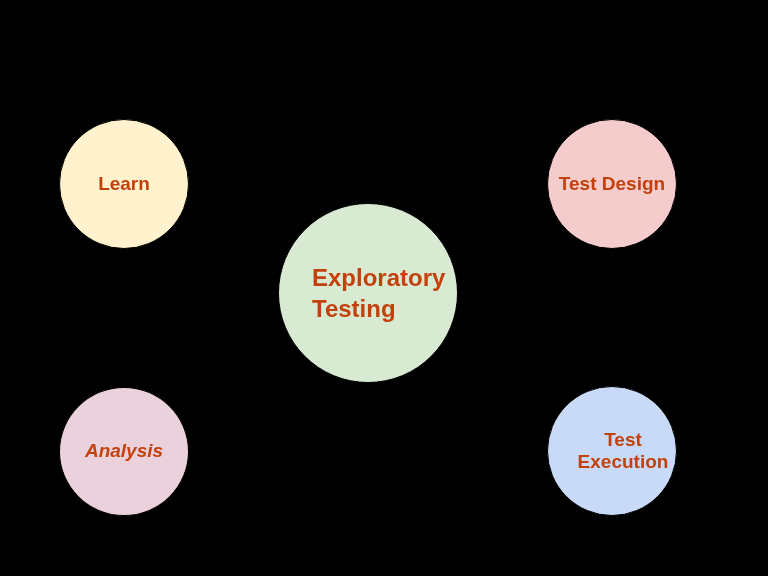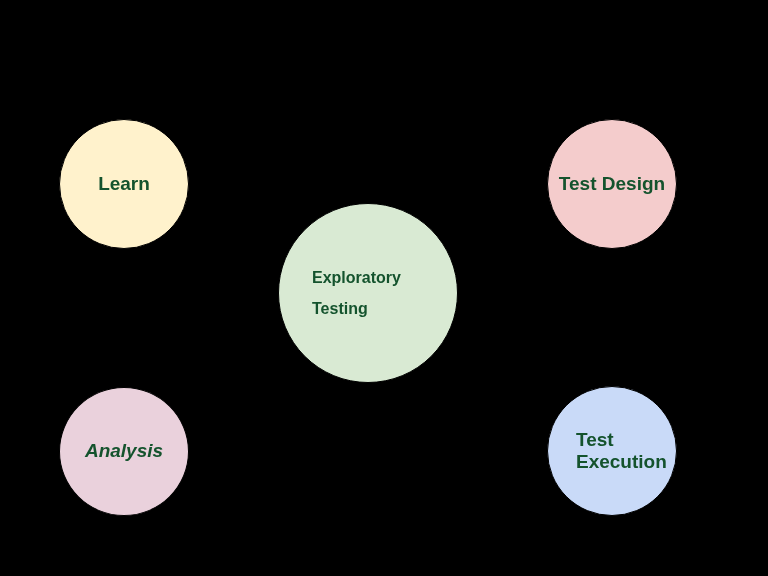--- a/index.html
+++ b/index.html
@@ -16,49 +16,49 @@
   }
   .node {
     position: absolute;
     border-radius: 50%;
     border: 1px solid #000000;
     box-sizing: border-box;
     display: flex;
     align-items: center;
     justify-content: center;
     font-weight: 700;
-    color: #14532d;
+    color: #c2410c;
   }
   .node .label {
     display: block;
     text-align: center;
   }
   .node-small {
     width: 130px;
     height: 130px;
     font-size: 19px;
     line-height: 1.2;
   }
   #node-learn        { left: 59px;  top: 119px; }
   #node-test-design  { left: 547px; top: 119px; }
   #node-analysis     { left: 59px;  top: 387px; height: 129px; font-style: italic; }
   #node-test-execution {
     left: 547px; top: 386px;
     justify-content: flex-start;
   }
   #node-test-execution .label {
-    text-align: left;
+    text-align: center;
     margin-left: 28px;
     width: 94px;
     line-height: 22px;
   }
   #node-center {
     left: 278px; top: 203px;
     width: 180px; height: 180px;
-    font-size: 16px;
+    font-size: 24px;
     justify-content: flex-start;
   }
   #node-center .label {
     text-align: left;
     margin-left: 33px;
     width: 138px;
     line-height: 31px;
   }
 </style>
 </head>

